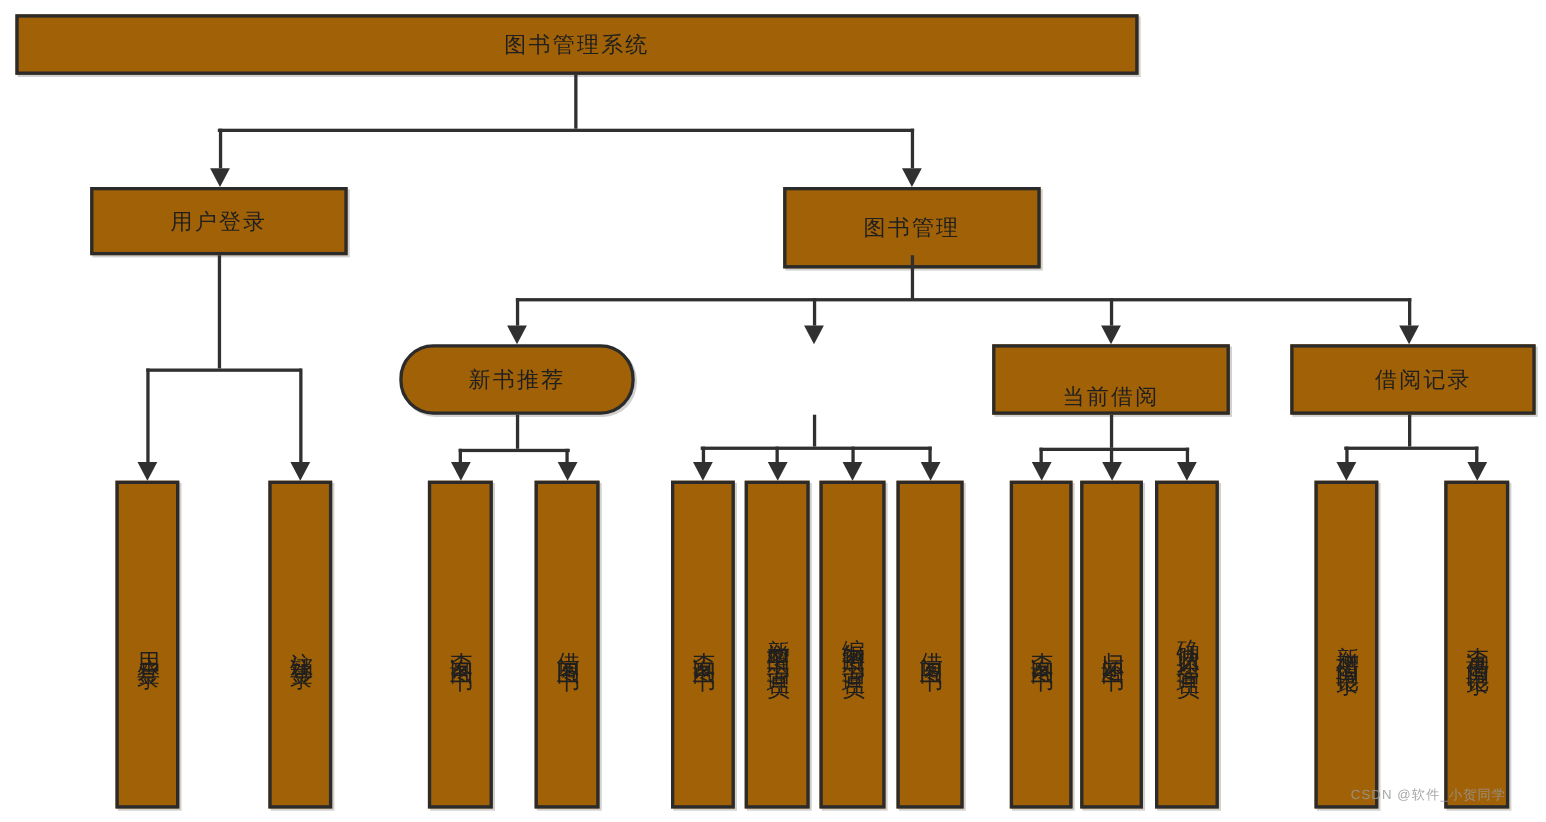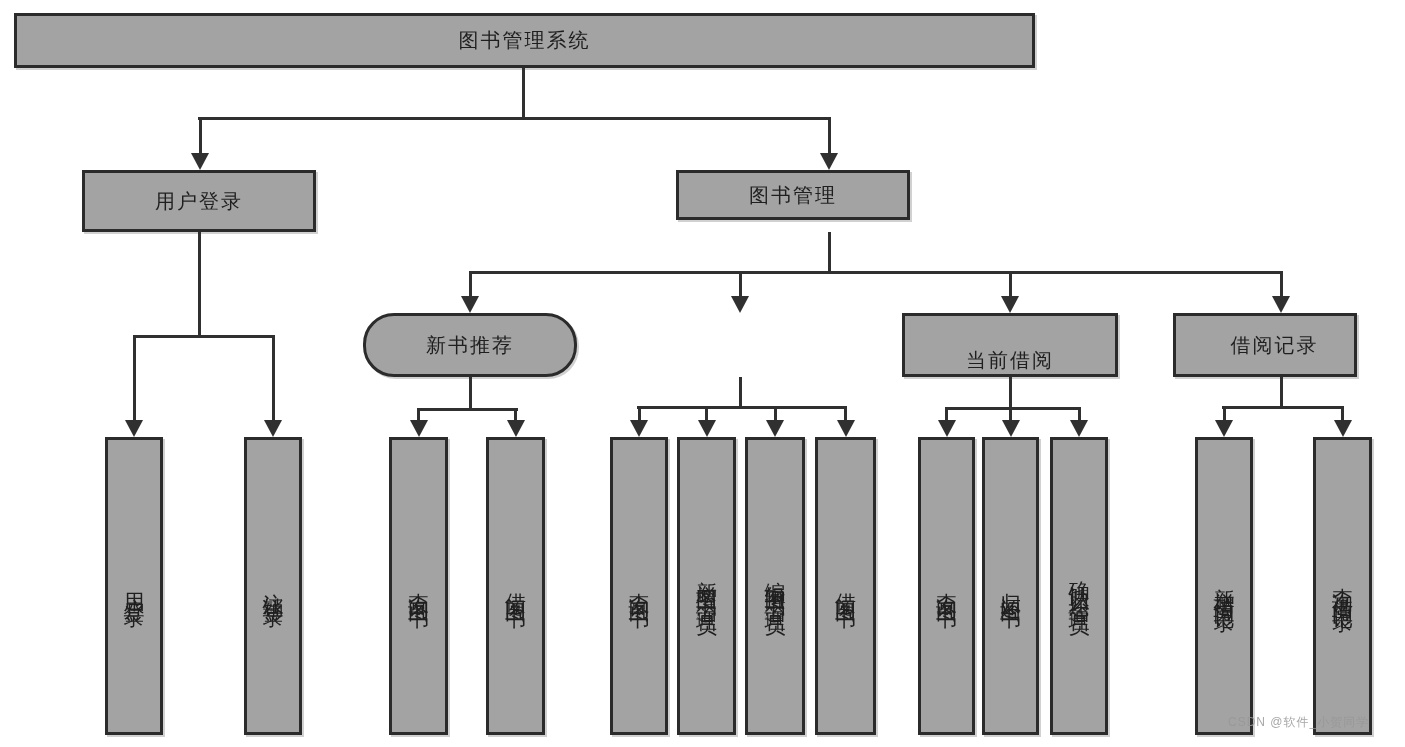--- a/index.html
+++ b/index.html
@@ -9,21 +9,21 @@
     height: 747px;
     background: #ffffff;
     overflow: hidden;
     font-family: "Liberation Sans", sans-serif;
     color: #1f1f1f;
   }
   .box {
     position: absolute;
     box-sizing: border-box;
     border: 3px solid #2b2b2b;
-    background: #a3a3a3;
+    background: #a16207;
     display: flex;
     align-items: center;
     justify-content: center;
     box-shadow: 2px 2px 0 rgba(0,0,0,0.18);
   }
   .hlabel {
     font-size: 20px;
     letter-spacing: 2px;
     white-space: nowrap;
     color: #1f1f1f;
@@ -79,21 +79,21 @@
   </div>
 
   <div class="line" style="left:522px; top:68px; width:3px; height:49px;"></div>
   <div class="line" style="left:198px; top:117px; width:633px; height:3px;"></div>
   <div class="varrow" style="left:198.5px; top:117px; height:36px;"></div>
   <div class="varrow" style="left:827.5px; top:117px; height:36px;"></div>
 
   <div class="box" style="left:82px; top:170px; width:234px; height:62px;">
     <span class="hlabel">用户登录</span>
   </div>
-  <div class="box" style="left:676px; top:170px; width:234px; height:50px;">
+  <div class="box" style="left:712px; top:170px; width:234px; height:74px;">
     <span class="hlabel">图书管理</span>
   </div>
 
   <div class="line" style="left:197.5px; top:232px; width:3px; height:103px;"></div>
   <div class="line" style="left:132.5px; top:335px; width:141px; height:3px;"></div>
   <div class="varrow" style="left:132.5px; top:335px; height:85px;"></div>
   <div class="varrow" style="left:271.5px; top:335px; height:85px;"></div>
 
   <div class="line" style="left:827.5px; top:232px; width:3px; height:41px;"></div>
   <div class="line" style="left:468.5px; top:271px; width:814px; height:3px;"></div>
@@ -101,21 +101,21 @@
   <div class="varrow" style="left:738.5px; top:271px; height:25px;"></div>
   <div class="varrow" style="left:1008.5px; top:271px; height:25px;"></div>
   <div class="varrow" style="left:1279.5px; top:271px; height:25px;"></div>
 
   <div class="box" style="left:363px; top:313px; width:214px; height:64px;border-radius:31px;">
     <span class="hlabel">新书推荐</span>
   </div>
   <div class="box" style="left:902px; top:313px; width:216px; height:64px;align-items:flex-end;">
     <span class="hlabel">当前借阅</span>
   </div>
-  <div class="box" style="left:1173px; top:313px; width:184px; height:64px;padding-left:19px;">
+  <div class="box" style="left:1173px; top:313px; width:223px; height:64px;padding-left:19px;">
     <span class="hlabel">借阅记录</span>
   </div>
 
   <div class="line" style="left:468.5px; top:377px; width:3px; height:31px;"></div>
   <div class="line" style="left:417px; top:408px; width:101px; height:3px;"></div>
   <div class="varrow" style="left:417px; top:408px; height:12px;"></div>
   <div class="varrow" style="left:514px; top:408px; height:12px;"></div>
 
   <div class="line" style="left:738.5px; top:377px; width:3px; height:29px;"></div>
   <div class="line" style="left:637px; top:406px; width:210px; height:3px;"></div>

